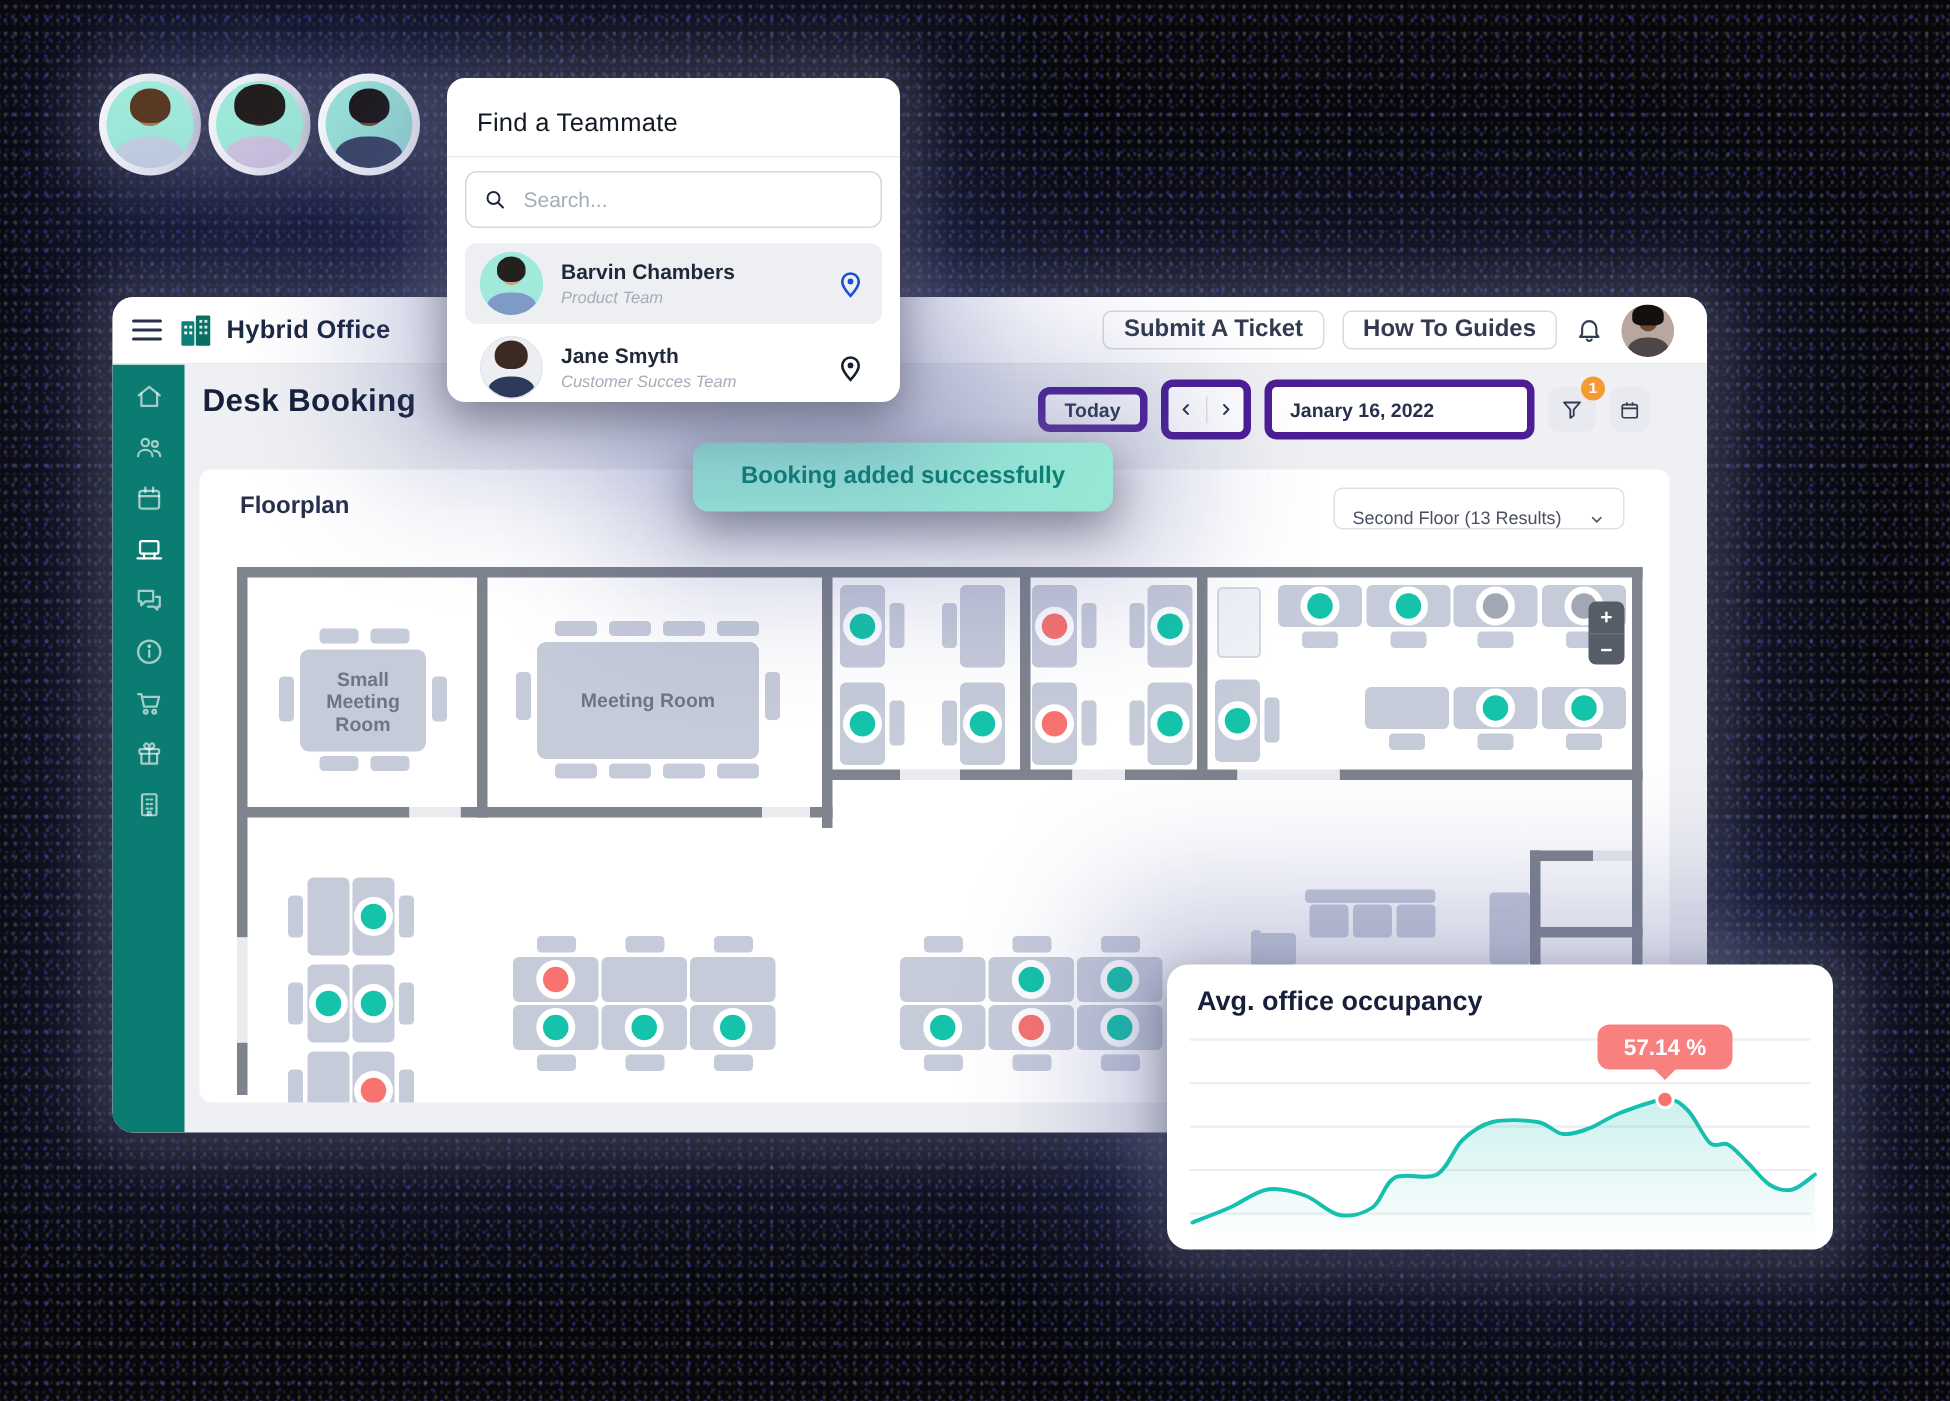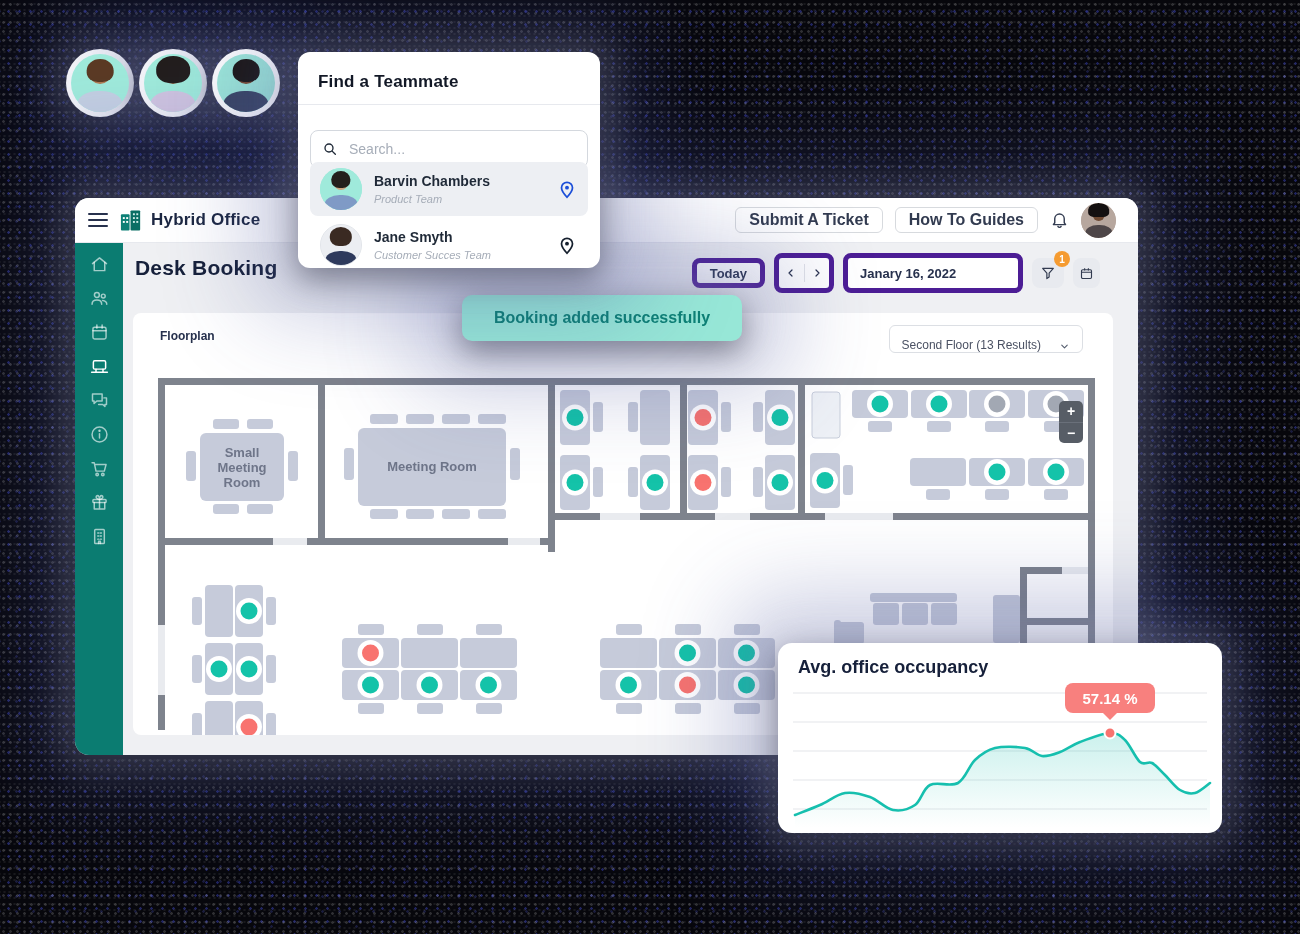--- a/index.html
+++ b/index.html
@@ -19,23 +19,23 @@
   
   .avatars{position:absolute;left:66px;top:49px;display:flex;gap:5px;}
   .avatar-ring{width:68px;height:68px;border-radius:50%;background:#fff;display:flex;align-items:center;justify-content:center;}
   .person{position:relative;width:58px;height:58px;border-radius:50%;overflow:hidden;background:#9feadb;}
   .person .hair{position:absolute;left:50%;top:8%;width:46%;height:40%;transform:translateX(-50%);border-radius:50% 50% 42% 42%;}
   .person .head{position:absolute;left:50%;top:16%;width:36%;height:36%;transform:translateX(-50%);border-radius:50%;}
   .person .body{position:absolute;left:50%;bottom:-12%;width:78%;height:48%;transform:translateX(-50%);border-radius:46% 46% 0 0;}
 
   
   .tm-card{position:absolute;left:298px;top:52px;width:302px;height:216px;border-radius:12px;z-index:30;}
-  .tm-title{padding:20px 20px 12px 20px;font-size:17px;font-weight:700;color:#121826;letter-spacing:.2px;}
+  .tm-title{padding:20px 20px 12px 20px;font-size:17px;font-weight:400;color:#121826;letter-spacing:.2px;}
   .tm-divider{height:1px;background:#e7e9ee;}
-  .tm-search{position:absolute;left:12px;top:62px;width:254px;height:36px;border:1px solid #d4d8de;border-radius:8px;display:flex;align-items:center;padding:0 11px;gap:9px;background:#fff;margin-top:16px;}
+  .tm-search{position:absolute;left:12px;top:62px;width:254px;height:36px;border:1px solid #d4d8de;border-radius:8px;display:flex;align-items:center;padding:0 11px;gap:9px;background:#fff;}
   .tm-search input{border:0;outline:0;flex:1;font-size:14px;color:#333;font-family:"Liberation Sans",sans-serif;background:transparent;}
   .tm-search input::placeholder{color:#a6adb8;}
   .tm-row{position:absolute;left:12px;width:278px;height:54px;border-radius:8px;display:flex;align-items:center;gap:12px;padding:0 10px;box-sizing:border-box;}
   .tm-row.hl{background:#edeff3;}
   .tm-av{width:42px;height:42px;border-radius:50%;flex:0 0 auto;}
   .tm-texts{flex:1;min-width:0;}
   .tm-name{font-size:14px;font-weight:700;color:#1f2937;}
   .tm-team{font-size:11px;color:#a6adb8;margin-top:4px;font-style:italic;}
   .tm-pin{width:22px;height:22px;flex:0 0 auto;}
 
@@ -61,21 +61,21 @@
   .today{padding:0 13px;}
   .pager{width:50px;padding:0;}
   .pager span{flex:1;display:flex;align-items:center;justify-content:center;height:100%;}
   .pager .sep{flex:0 0 1px;background:#e2e4e9;height:18px;}
   .datebox{width:146px;justify-content:flex-start;padding:0 12px;font-weight:600;}
   .icon-btn{position:relative;background:#e8eaef;border:0;width:32px;}
   .icon-btn.cal{width:27px;}
   .badge{position:absolute;right:-6px;top:-7px;width:16px;height:16px;border-radius:50%;background:#f59b31;color:#fff;font-size:10px;font-weight:700;display:flex;align-items:center;justify-content:center;}
 
   .fp-card{position:absolute;left:58px;top:115px;width:980px;height:422px;background:#fff;border-radius:8px;}
-  .fp-title{position:absolute;left:27px;top:16px;font-size:12px;font-weight:700;color:#27314d;}
+  .fp-title{position:absolute;left:27px;top:16px;font-size:16px;font-weight:700;color:#27314d;}
   .fp-select{position:absolute;right:30px;top:12px;height:26px;border:1px solid #dcdfe4;border-radius:6px;display:flex;align-items:flex-end;gap:18px;padding:0 12px;font-size:12px;color:#4a5163;cursor:pointer;background:#fff;}
   .fp-svg{position:absolute;left:0;top:0;width:980px;height:422px;}
   .zoom-ctrl{position:absolute;left:926px;top:88px;width:24px;height:42px;background:#575d66;border-radius:5px;display:flex;flex-direction:column;z-index:4;overflow:hidden;}
   .zoom-ctrl div{flex:1;color:#fff;font-size:14px;font-weight:700;display:flex;align-items:center;justify-content:center;cursor:pointer;}
   .zoom-ctrl .zi{border-bottom:1px solid #6a707a;}
 
   .toast{position:absolute;left:462px;top:295px;width:280px;height:46px;background:#97e7d7;border-radius:10px;display:flex;align-items:center;justify-content:center;font-size:16px;font-weight:700;color:#0d8175;z-index:25;}
 
   
   .chart-card{position:absolute;left:778px;top:643px;width:444px;height:190px;border-radius:14px;z-index:28;}

